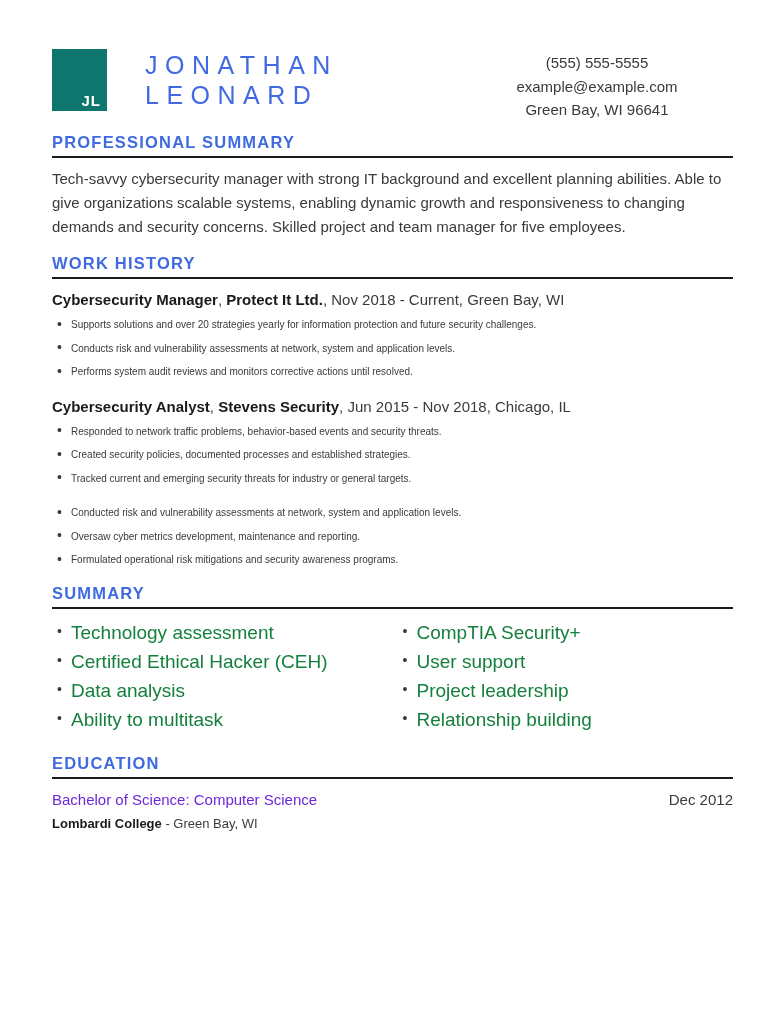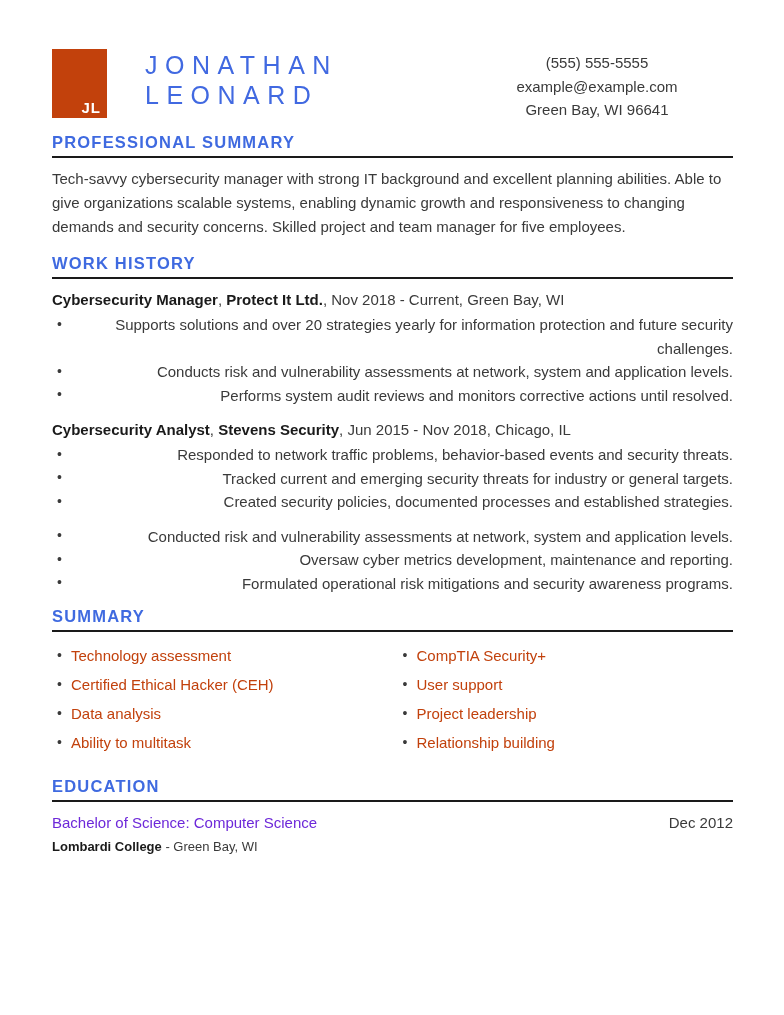--- a/index.html
+++ b/index.html
@@ -25,22 +25,22 @@
 
   
   .header {
     display: flex;
     align-items: flex-start;
     height: 76px;
     margin-bottom: 8px;
   }
   .logo-block {
     width: 55px;
-    height: 69px;
-    background: #c2410c;
+    height: 62px;
+    background: #0f766e;
     position: relative;
     flex: 0 0 auto;
     margin-top: 1px;
   }
   .logo-initials {
     position: absolute;
     right: 6px;
     bottom: 3px;
     color: #ffffff;
     font-size: 15px;
@@ -108,26 +108,25 @@
     color: #1a1a1a;
     font-weight: bold;
   }
   ul.bullets {
     list-style: none;
     margin: 0 0 11px 0;
     padding: 0;
   }
   ul.bullets li {
     position: relative;
-    font-size: 15px;
+    font-size: 10px;
     line-height: 23.5px;
     color: #3a3a3a;
     padding-left: 19px;
     margin-bottom: 0;
-    text-align: right;
   }
   ul.bullets li::before {
     content: "\2022";
     position: absolute;
     left: 5px;
     top: -0.5px;
     font-size: 14px;
     color: #3a3a3a;
   }
 
@@ -141,23 +140,23 @@
     box-sizing: border-box;
   }
   .skills-col:last-child { padding-left: 5px; }
   ul.skills-list {
     list-style: none;
     margin: 0;
     padding: 0;
   }
   ul.skills-list li {
     position: relative;
-    font-size: 15px;
+    font-size: 19px;
     line-height: 29px;
-    color: #c2410c;
+    color: #15803d;
     padding-left: 19px;
   }
   ul.skills-list li::before {
     content: "\2022";
     position: absolute;
     left: 5px;
     top: -0.5px;
     font-size: 14px;
     color: #3a3a3a;
   }
@@ -212,22 +211,22 @@
           <ul class="bullets">
             <li>Supports solutions and over 20 strategies yearly for information protection and future security challenges.</li>
             <li>Conducts risk and vulnerability assessments at network, system and application levels.</li>
             <li>Performs system audit reviews and monitors corrective actions until resolved.</li>
           </ul>
         </div>
         <div class="job">
           <div class="job-head"><b>Cybersecurity Analyst</b><span>, </span><b>Stevens Security</b><span>, Jun 2015 - Nov 2018, Chicago, IL</span></div>
           <ul class="bullets">
             <li>Responded to network traffic problems, behavior-based events and security threats.</li>
+            <li>Created security policies, documented processes and established strategies.</li>
             <li>Tracked current and emerging security threats for industry or general targets.</li>
-            <li>Created security policies, documented processes and established strategies.</li>
           </ul>
         </div>
         <div class="job">
           <ul class="bullets">
             <li>Conducted risk and vulnerability assessments at network, system and application levels.</li>
             <li>Oversaw cyber metrics development, maintenance and reporting.</li>
             <li>Formulated operational risk mitigations and security awareness programs.</li>
           </ul>
         </div>
       </div>

